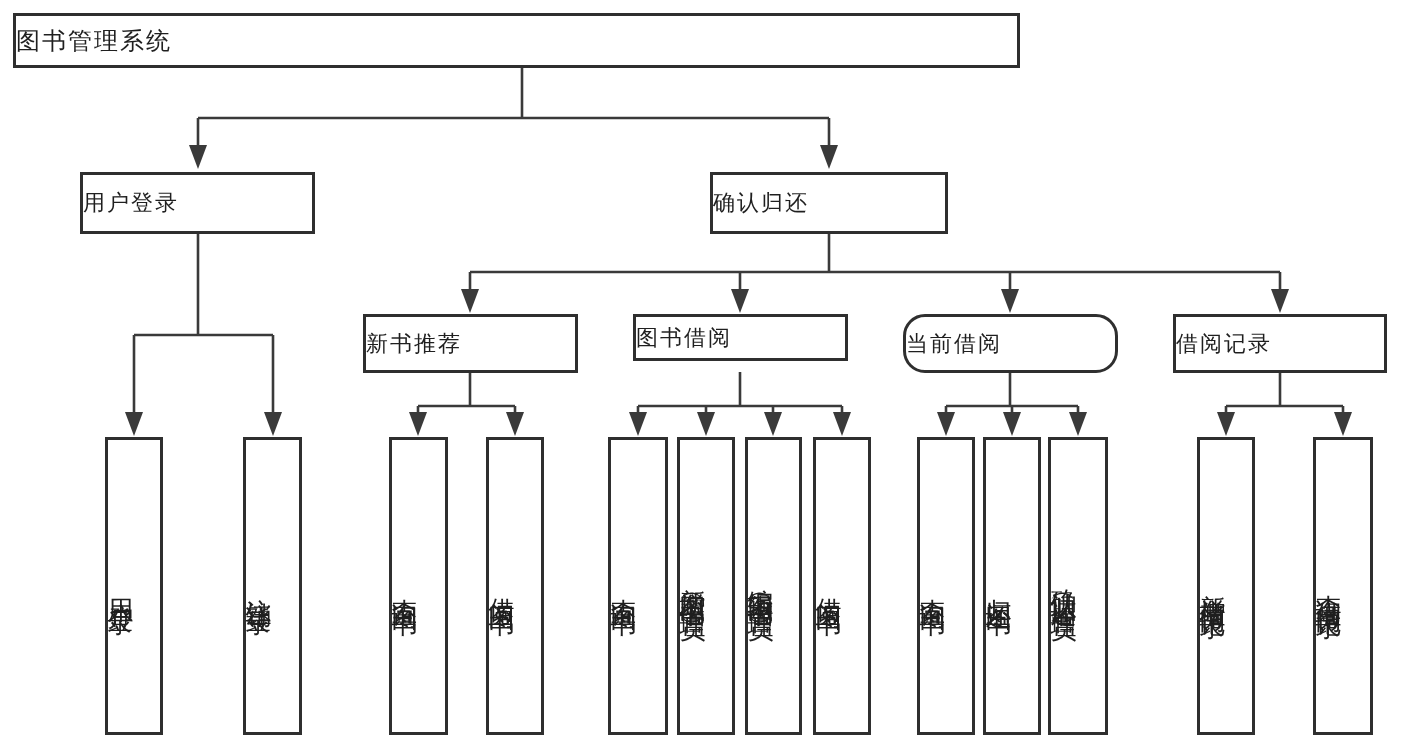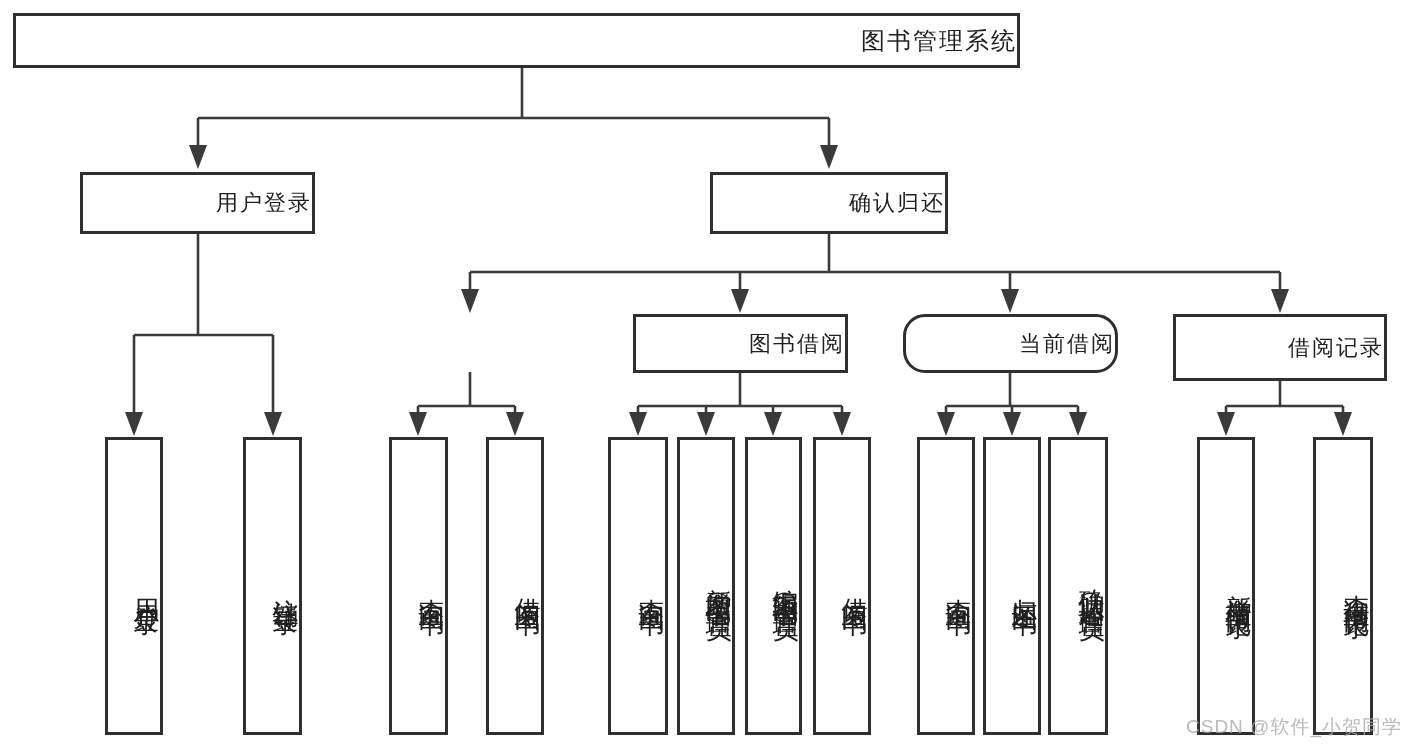--- a/index.html
+++ b/index.html
@@ -23,21 +23,21 @@
     height: 747px;
     pointer-events: none;
   }
   .box {
     position: absolute;
     box-sizing: border-box;
     background: #ffffff;
     border: 3px solid #2f2f2f;
     display: flex;
     align-items: center;
-    justify-content: flex-end;
+    justify-content: flex-start;
     color: #1f1f1f;
   }
   .box.root {
     font-size: 24px;
     letter-spacing: 2px;
   }
   .box.lvl {
     font-size: 22px;
     letter-spacing: 2px;
   }
@@ -126,27 +126,30 @@
     <span>图书管理系统</span>
   </div>
 
   <div class="box lvl" style="left:80px; top:172px; width:235px; height:62px;">
     <span>用户登录</span>
   </div>
   <div class="box lvl" style="left:710px; top:172px; width:238px; height:62px;">
     <span>确认归还</span>
   </div>
 
-  <div class="box lvl" style="left:633px; top:314px; width:215px; height:59px;">
+  <div class="box lvl" style="left:363px; top:314px; width:215px; height:59px;">
+    <span>新书推荐</span>
+  </div>
+  <div class="box lvl" style="left:633px; top:314px; width:215px; height:47px;">
     <span>图书借阅</span>
   </div>
   <div class="box lvl" style="left:903px; top:314px; width:215px; height:59px;border-radius:22px;">
     <span>当前借阅</span>
   </div>
-  <div class="box lvl" style="left:1173px; top:314px; width:214px; height:67px;">
+  <div class="box lvl" style="left:1173px; top:314px; width:214px; height:59px;">
     <span>借阅记录</span>
   </div>
 
   <div class="box leaf" style="left:105px; top:437px; width:58px; height:298px;">
     <span>用户登录</span>
   </div>
   <div class="box leaf" style="left:243px; top:437px; width:59px; height:298px;">
     <span>注销登录</span>
   </div>
 
@@ -180,15 +183,14 @@
     <span>确认归还（管理员）</span>
   </div>
 
   <div class="box leaf" style="left:1197px; top:437px; width:58px; height:298px;">
     <span>新增借阅记录</span>
   </div>
   <div class="box leaf" style="left:1313px; top:437px; width:60px; height:298px;">
     <span>查询借阅记录</span>
   </div>
 
-  <div class="watermark">CSDN @软件_小贺同学</div>
 
 </div>
 
 </body></html>

